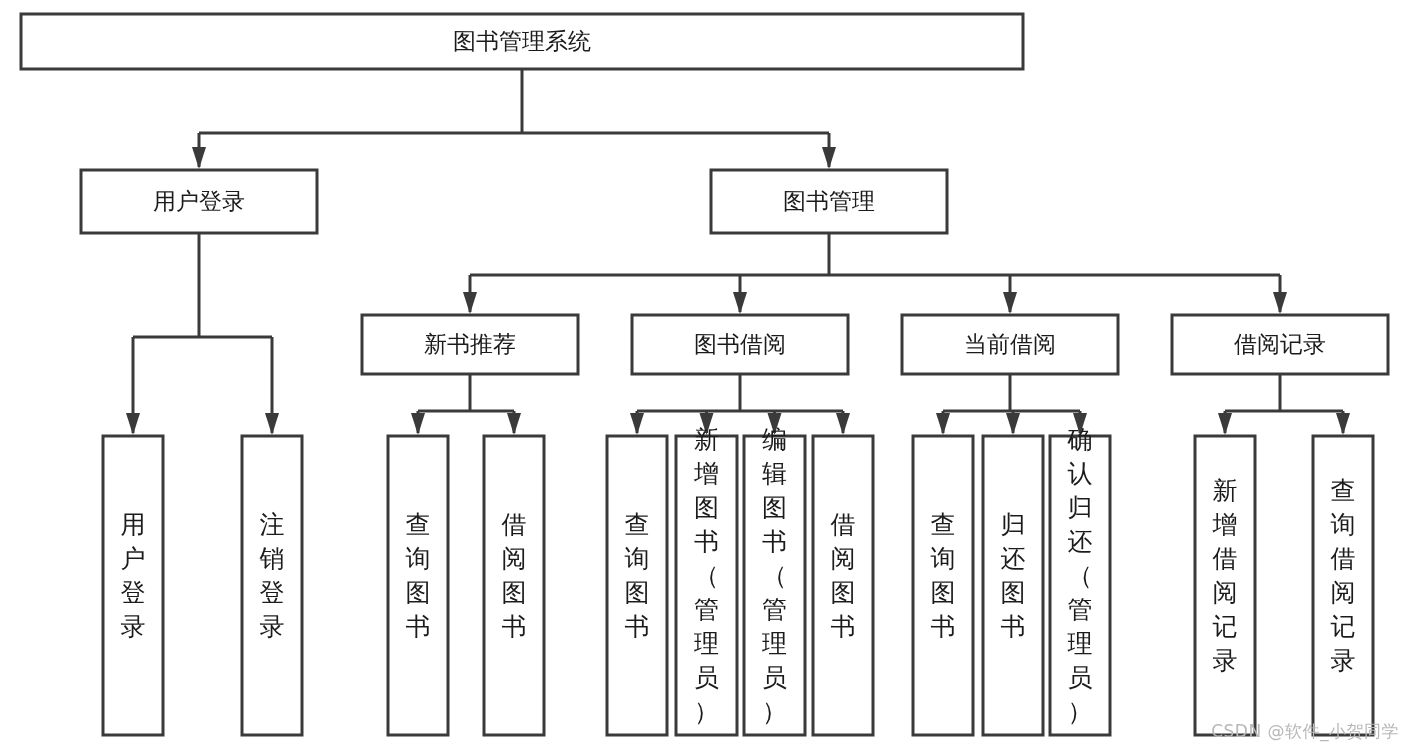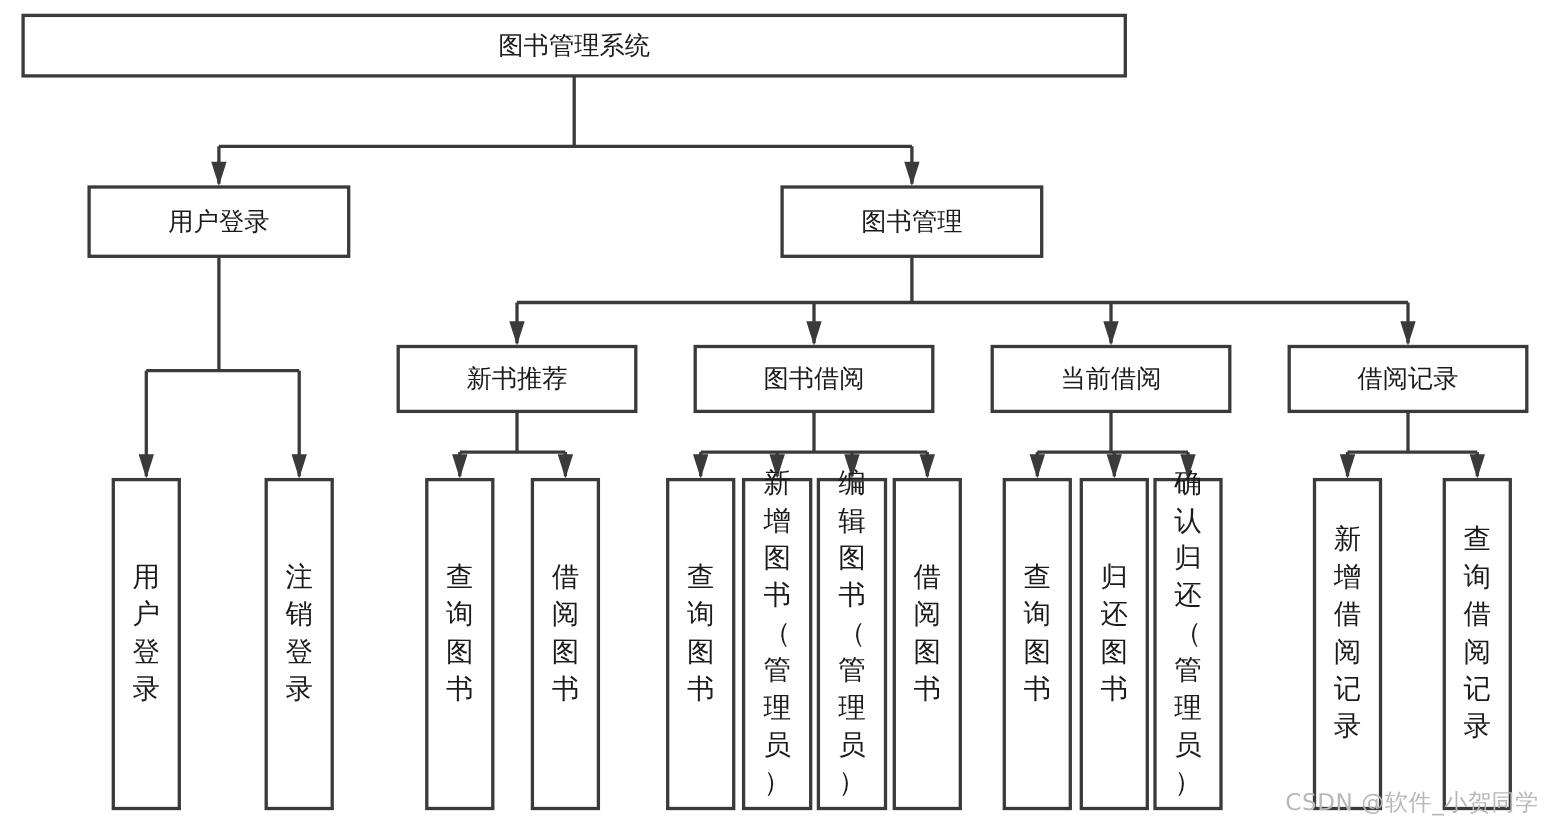--- a/index.html
+++ b/index.html
@@ -16,21 +16,21 @@
     font-size:23px;fill:#1b1b1b;text-anchor:middle;
     dominant-baseline:middle;
   }
   .leaf-label{
     font-family:"DejaVu Sans","Liberation Sans",sans-serif;
     font-size:25px;fill:#1b1b1b;text-anchor:middle;
   }
   .watermark{
     position:absolute;right:6px;bottom:4px;
     font-family:"DejaVu Sans","Liberation Sans",sans-serif;
-    font-size:21px;color:#b8b8b8;letter-spacing:.5px;
+    font-size:17px;color:#b8b8b8;letter-spacing:.5px;
     white-space:nowrap;user-select:none;
   }
 </style>
 </head>
 <body>
 
 <svg id="diagram" viewBox="0 0 1405 747">
   <g id="edges-layer">
       <line x1="522" y1="69" x2="522" y2="133" class="edge"></line>
       <line x1="199" y1="133" x2="829" y2="133" class="edge"></line>

